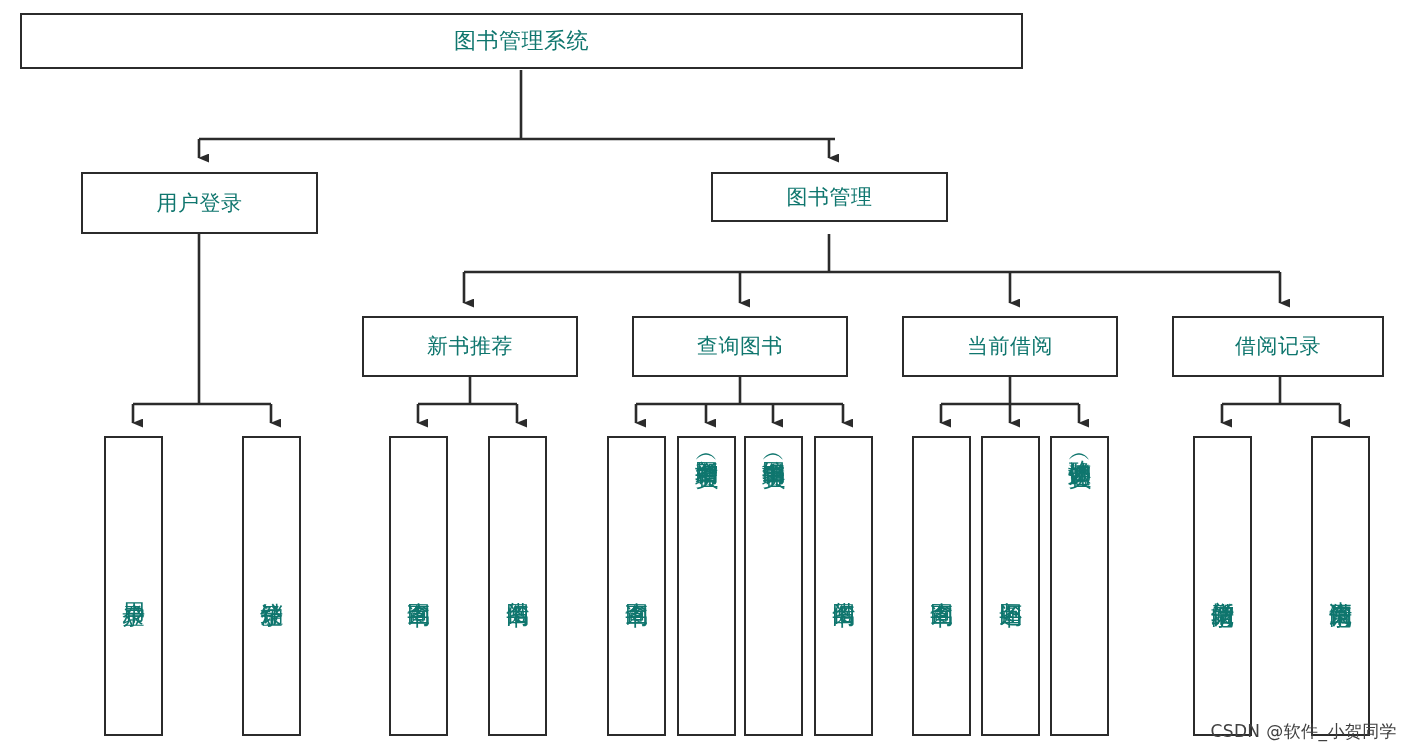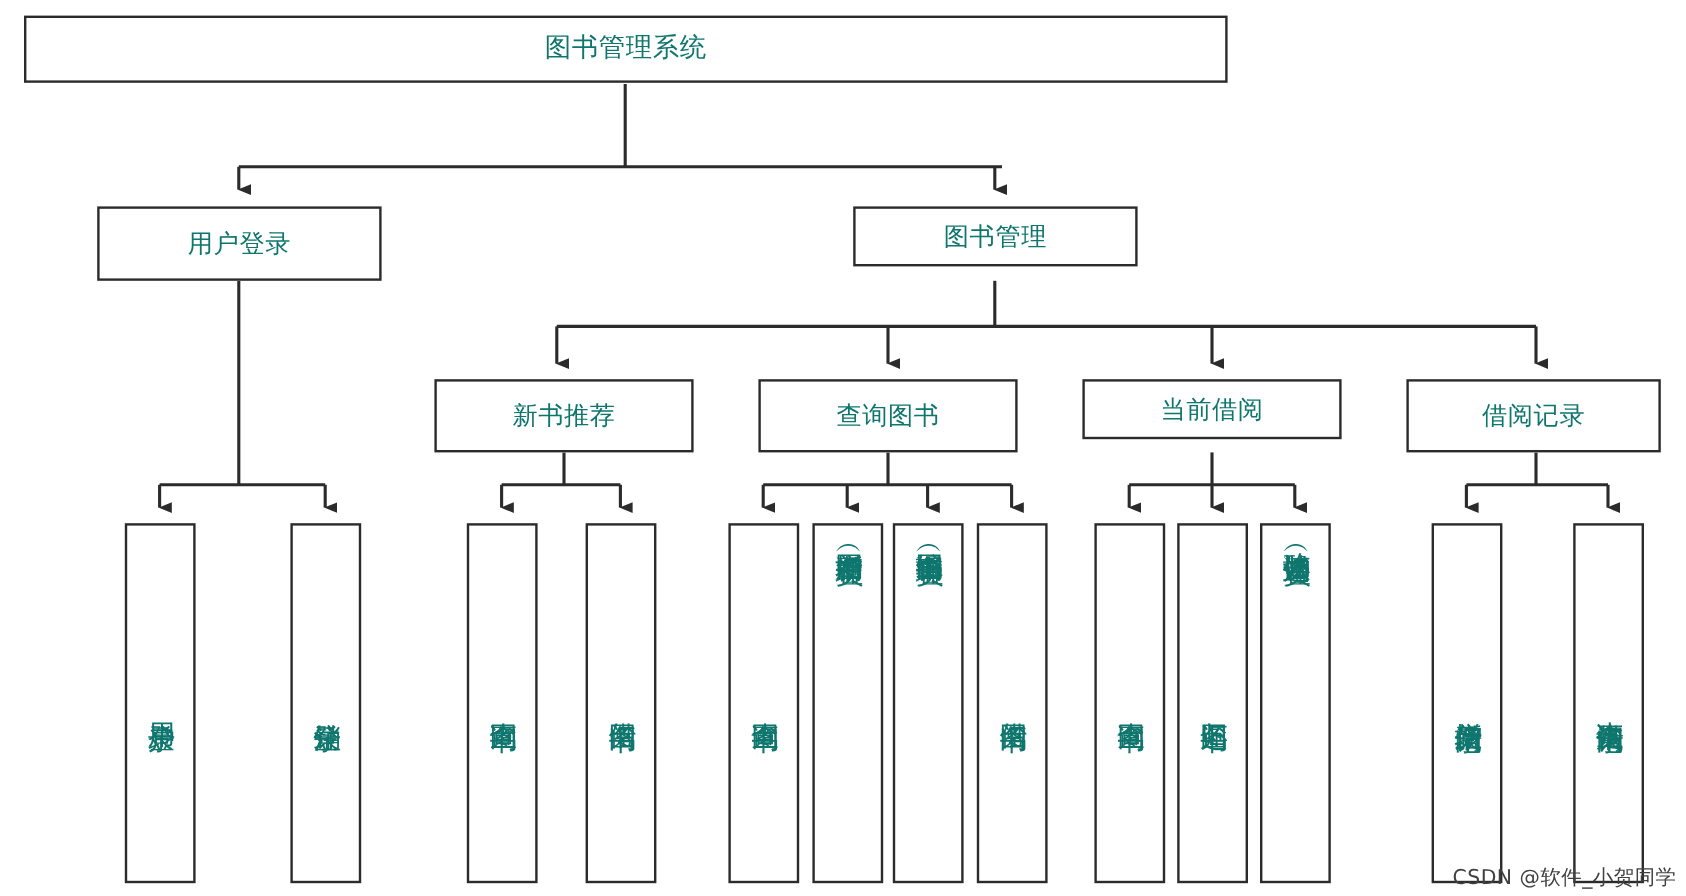--- a/index.html
+++ b/index.html
@@ -146,21 +146,21 @@
   </div>
 
   <div class="node horiz" style="left:362px; top:316px; width:216px; height:61px;">
     <span class="node-label">新书推荐</span>
   </div>
 
   <div class="node horiz" style="left:632px; top:316px; width:216px; height:61px;">
     <span class="node-label">查询图书</span>
   </div>
 
-  <div class="node horiz" style="left:902px; top:316px; width:216px; height:50px;">
+  <div class="node horiz" style="left:902px; top:316px; width:216px; height:61px;">
     <span class="node-label">当前借阅</span>
   </div>
 
   <div class="node horiz" style="left:1172px; top:316px; width:212px; height:61px;">
     <span class="node-label">借阅记录</span>
   </div>
 
   <div class="node vert centered" style="left:104px; top:436px; width:59px; height:300px;">
     <span class="node-label">用户登录</span>
   </div>

